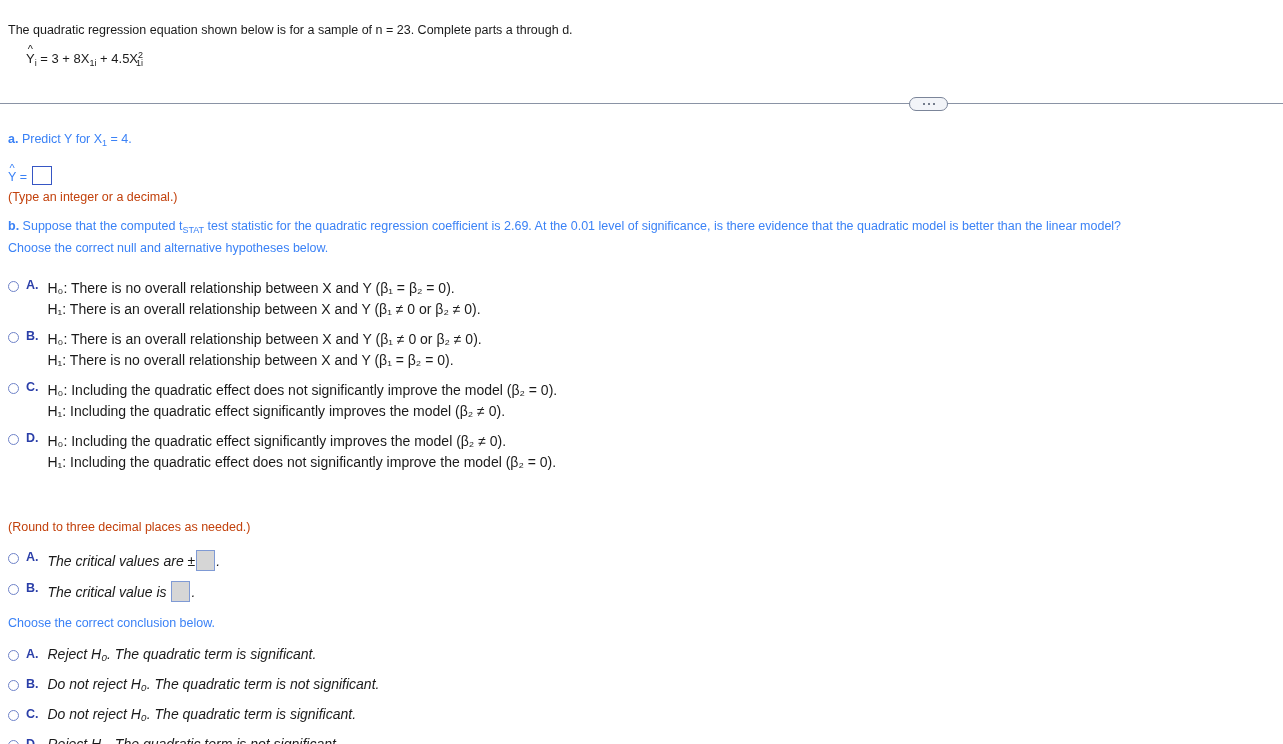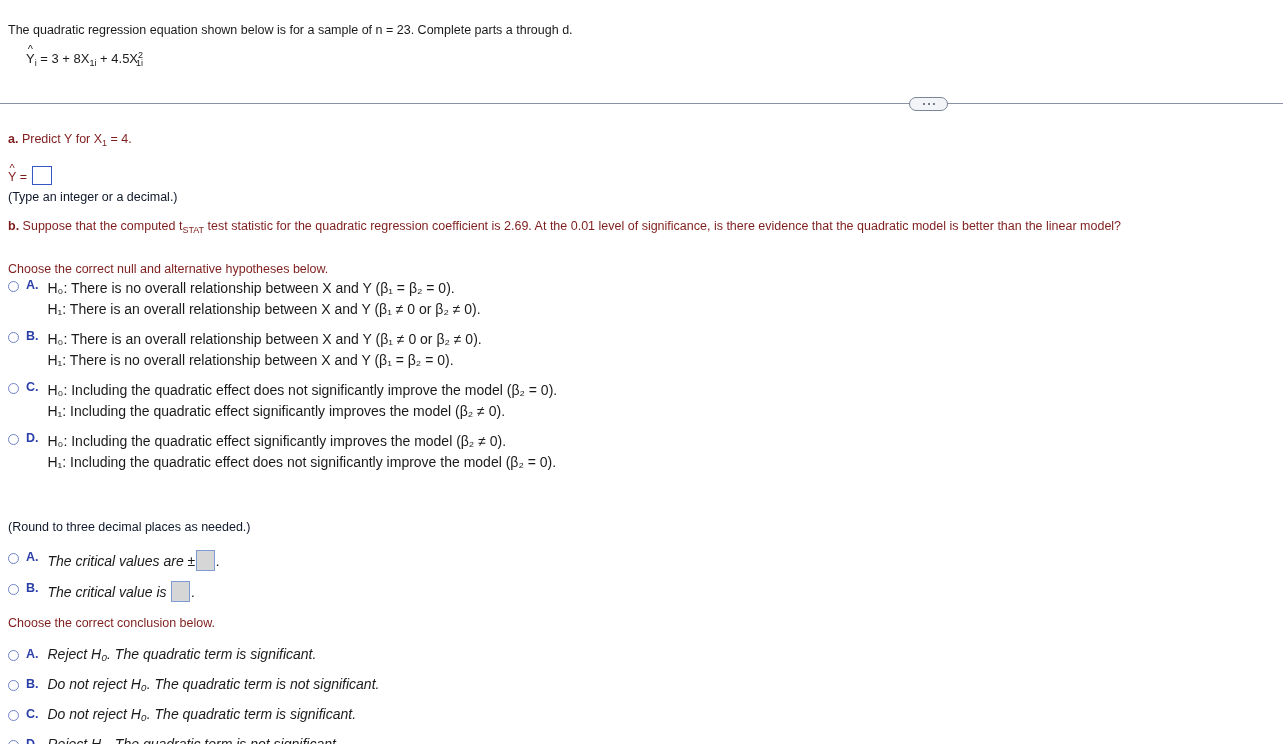--- a/index.html
+++ b/index.html
@@ -93,25 +93,25 @@
     border-radius: 50%;
     background: #4a5568;
   }
 
   
   .line {
     position: absolute;
     left: 8px;
     font-size: 12.5px;
     line-height: 15px;
-    color: #7f1d1d;
+    color: #3b82f6;
     white-space: nowrap;
   }
   .blue-note {
-    color: #0f172a;
+    color: #c2410c;
   }
   b.partlabel { font-weight: bold; }
 
   
   .ansbox {
     display: inline-block;
     width: 18px;
     height: 17px;
     border: 1px solid #3656c4;
     background: #ffffff;
@@ -195,21 +195,21 @@
   </div>
 
   <div class="line blue-note" style="top:170px">(Type an integer or a decimal.)</div>
 
   <div class="line" style="top:199px">
     <b class="partlabel">b.</b>
     <span>Suppose that the computed t</span><sub>STAT</sub>
     <span>test statistic for the quadratic regression coefficient is 2.69. At the 0.01 level of significance, is there evidence that the quadratic model is better than the linear model?</span>
   </div>
 
-  <div class="line" style="top:242px">Choose the correct null and alternative hypotheses below.</div>
+  <div class="line" style="top:221px">Choose the correct null and alternative hypotheses below.</div>
 
   <div class="choice" style="top:258px">
     <span class="radio"></span>
     <span class="choice-letter">A.</span>
     <span class="choice-body">
       <span class="hline">H₀: There is no overall relationship between X and Y (β₁ = β₂ = 0).</span>
       <span class="hline">H₁: There is an overall relationship between X and Y (β₁ ≠ 0 or β₂ ≠ 0).</span>
     </span>
   </div>
 

